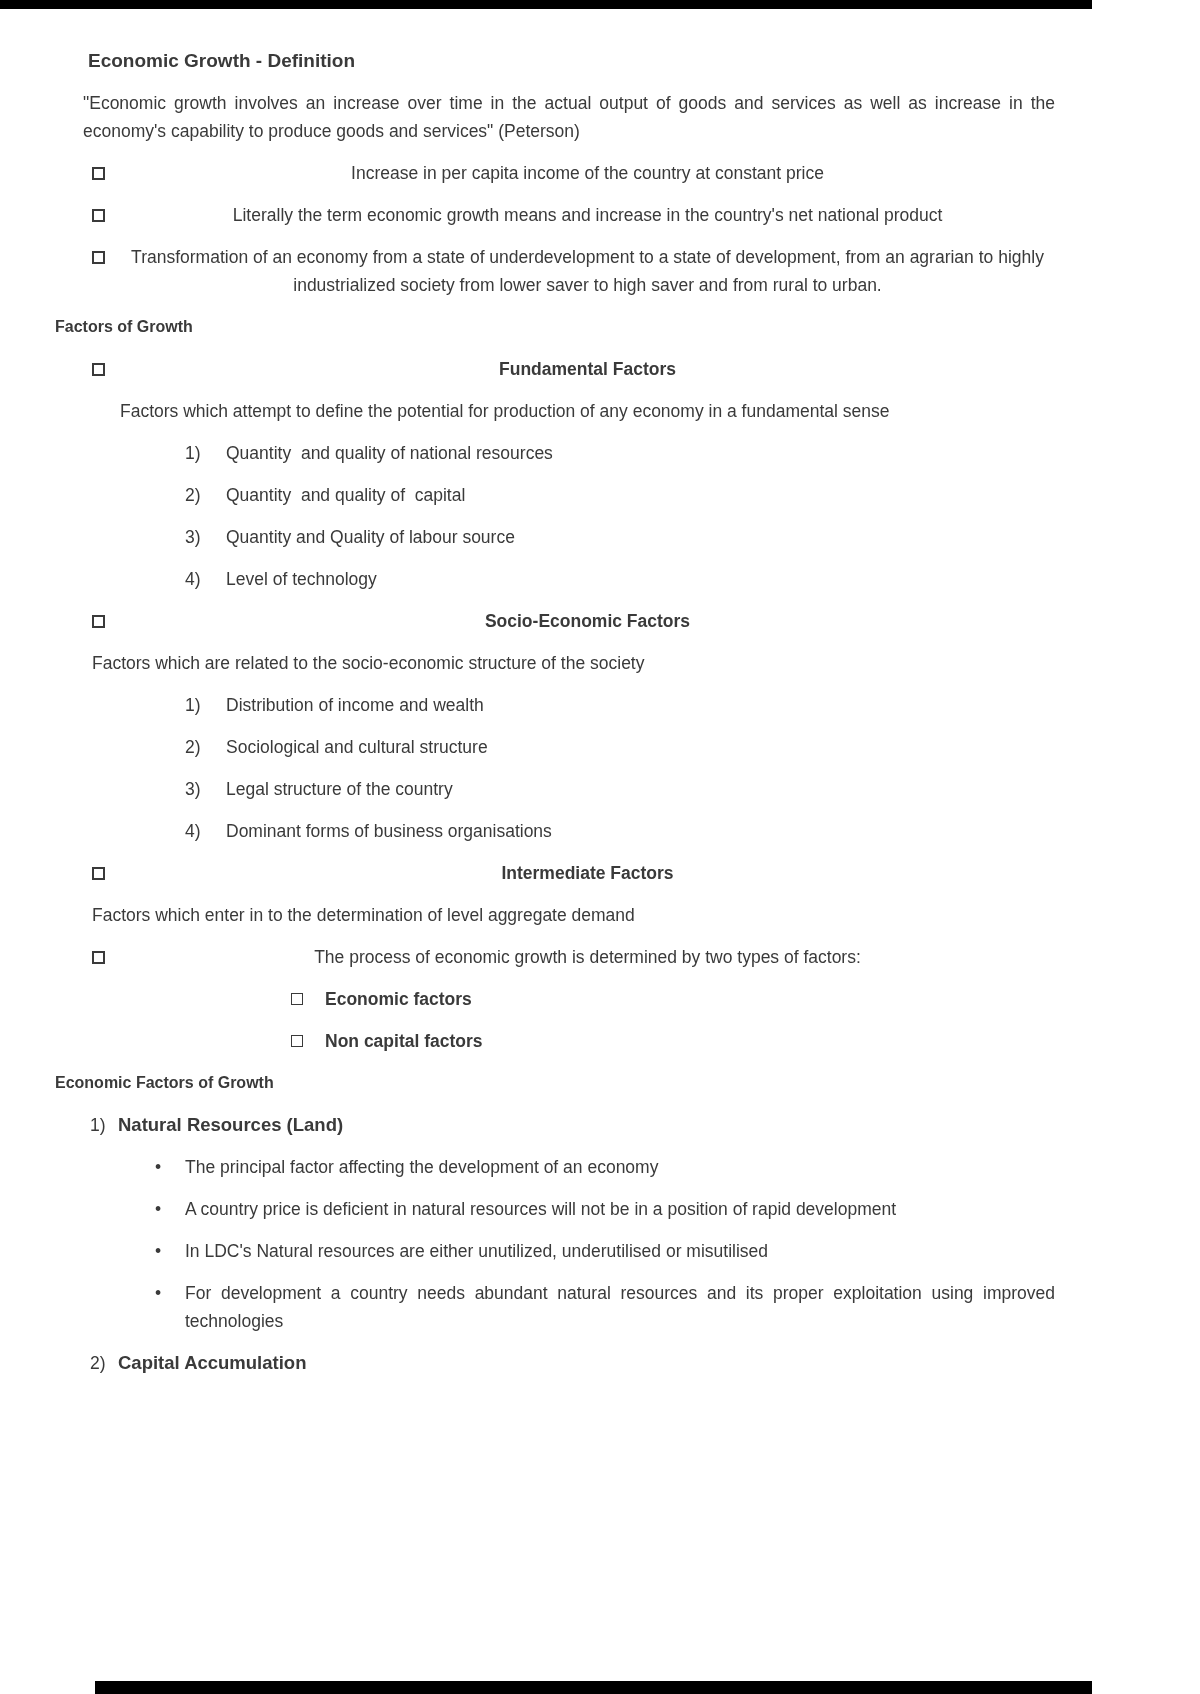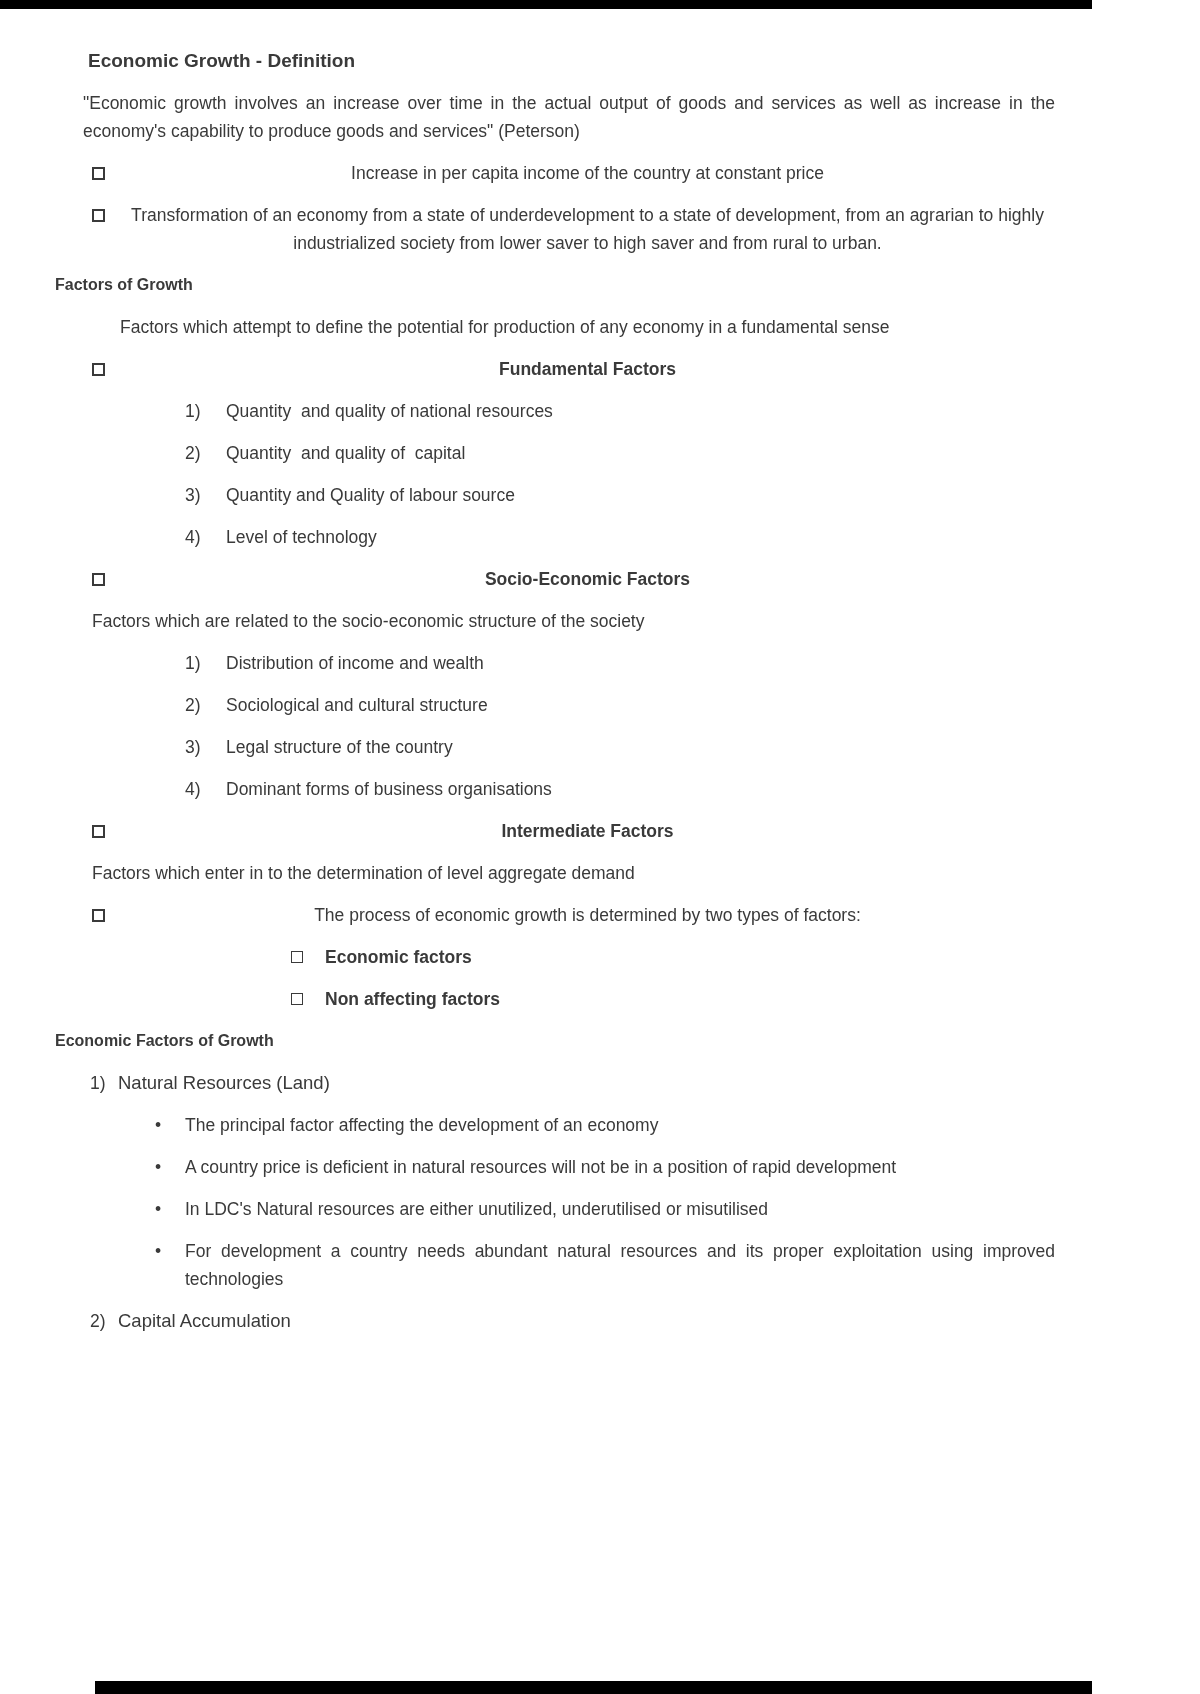--- a/index.html
+++ b/index.html
@@ -58,53 +58,54 @@
   .hang { text-indent: 65px; }
 
   .ipara { margin-left: 37px; }
 
   .numitem { padding-left: 158px; }
   .numitem > .nummark { position: absolute; left: 130px; top: 0; }
   .numitem .txt { white-space: pre-wrap; margin-left: 13px; }
 
   .numheading { padding-left: 63px; }
   .numheading > .nummark { position: absolute; left: 35px; top: 0; }
-  .numheading .txt { font-weight: 400; font-size: 18.5px; }
+  .numheading .txt { font-weight: 700; font-size: 18.5px; }
 
   .bullet { padding-left: 130px; }
   .bullet > .dot { position: absolute; left: 100px; top: 0; }
 </style>
 </head>
 <body>
 
 <div class="page">
   <div class="break-top"></div>
   <div class="content">
       <div class="blk title"><span class="txt">Economic Growth - Definition</span></div>
       <div class="blk quote justify"><span class="txt">"Economic growth involves an increase over time in the actual output of goods and services as well as increase in the economy's capability to produce goods and services" (Peterson)</span></div>
       <div class="blk checkbox"><span class="sq"></span><span class="txt">Increase in per capita income of the country at constant price</span></div>
+      <div class="blk checkbox"><span class="sq"></span><span class="txt">Literally the term economic growth means and increase in the country's net national product</span></div>
       <div class="blk checkbox justify"><span class="sq"></span><span class="txt">Transformation of an economy from a state of underdevelopment to a state of development, from an agrarian to highly industrialized society from lower saver to high saver and from rural to urban.</span></div>
       <div class="blk heading"><span class="txt">Factors of Growth</span></div>
+      <div class="blk checkbox bold"><span class="sq"></span><span class="txt">Fundamental Factors</span></div>
       <div class="blk hang justify"><span class="txt">Factors which attempt to define the potential for production of any economy in a  fundamental sense</span></div>
-      <div class="blk checkbox bold"><span class="sq"></span><span class="txt">Fundamental Factors</span></div>
       <div class="blk numitem"><span class="nummark">1)</span><span class="txt">Quantity  and quality of national resources</span></div>
       <div class="blk numitem"><span class="nummark">2)</span><span class="txt">Quantity  and quality of  capital</span></div>
       <div class="blk numitem"><span class="nummark">3)</span><span class="txt">Quantity and Quality of labour source</span></div>
       <div class="blk numitem"><span class="nummark">4)</span><span class="txt">Level of technology</span></div>
       <div class="blk checkbox bold"><span class="sq"></span><span class="txt">Socio-Economic Factors</span></div>
       <div class="blk ipara"><span class="txt">Factors which are related to the socio-economic structure of the society</span></div>
       <div class="blk numitem"><span class="nummark">1)</span><span class="txt">Distribution of income and wealth</span></div>
       <div class="blk numitem"><span class="nummark">2)</span><span class="txt">Sociological and cultural structure</span></div>
       <div class="blk numitem"><span class="nummark">3)</span><span class="txt">Legal structure of the country</span></div>
       <div class="blk numitem"><span class="nummark">4)</span><span class="txt">Dominant forms of business organisations</span></div>
       <div class="blk checkbox bold"><span class="sq"></span><span class="txt">Intermediate Factors</span></div>
       <div class="blk ipara"><span class="txt">Factors which enter in to the determination of level aggregate demand</span></div>
       <div class="blk checkbox"><span class="sq"></span><span class="txt">The process of economic growth is determined by two types of factors:</span></div>
       <div class="blk subcheckbox bold"><span class="sq"></span><span class="txt">Economic factors</span></div>
-      <div class="blk subcheckbox bold"><span class="sq"></span><span class="txt">Non affecting factors</span></div>
+      <div class="blk subcheckbox bold"><span class="sq"></span><span class="txt">Non capital factors</span></div>
       <div class="blk heading"><span class="txt">Economic Factors of Growth</span></div>
       <div class="blk numheading"><span class="nummark">1)</span><span class="txt">Natural Resources (Land)</span></div>
       <div class="blk bullet"><span class="dot">•</span><span class="txt">The principal factor affecting the development of an economy</span></div>
       <div class="blk bullet justify"><span class="dot">•</span><span class="txt">A country price is deficient in natural resources will not be in a position of rapid development</span></div>
       <div class="blk bullet"><span class="dot">•</span><span class="txt">In LDC's Natural resources are either unutilized, underutilised or misutilised</span></div>
       <div class="blk bullet justify"><span class="dot">•</span><span class="txt">For development a country needs abundant natural resources and its proper exploitation using improved technologies</span></div>
       <div class="blk numheading"><span class="nummark">2)</span><span class="txt">Capital Accumulation</span></div>
     </div>
   <div class="break-bottom"></div>
 </div>

